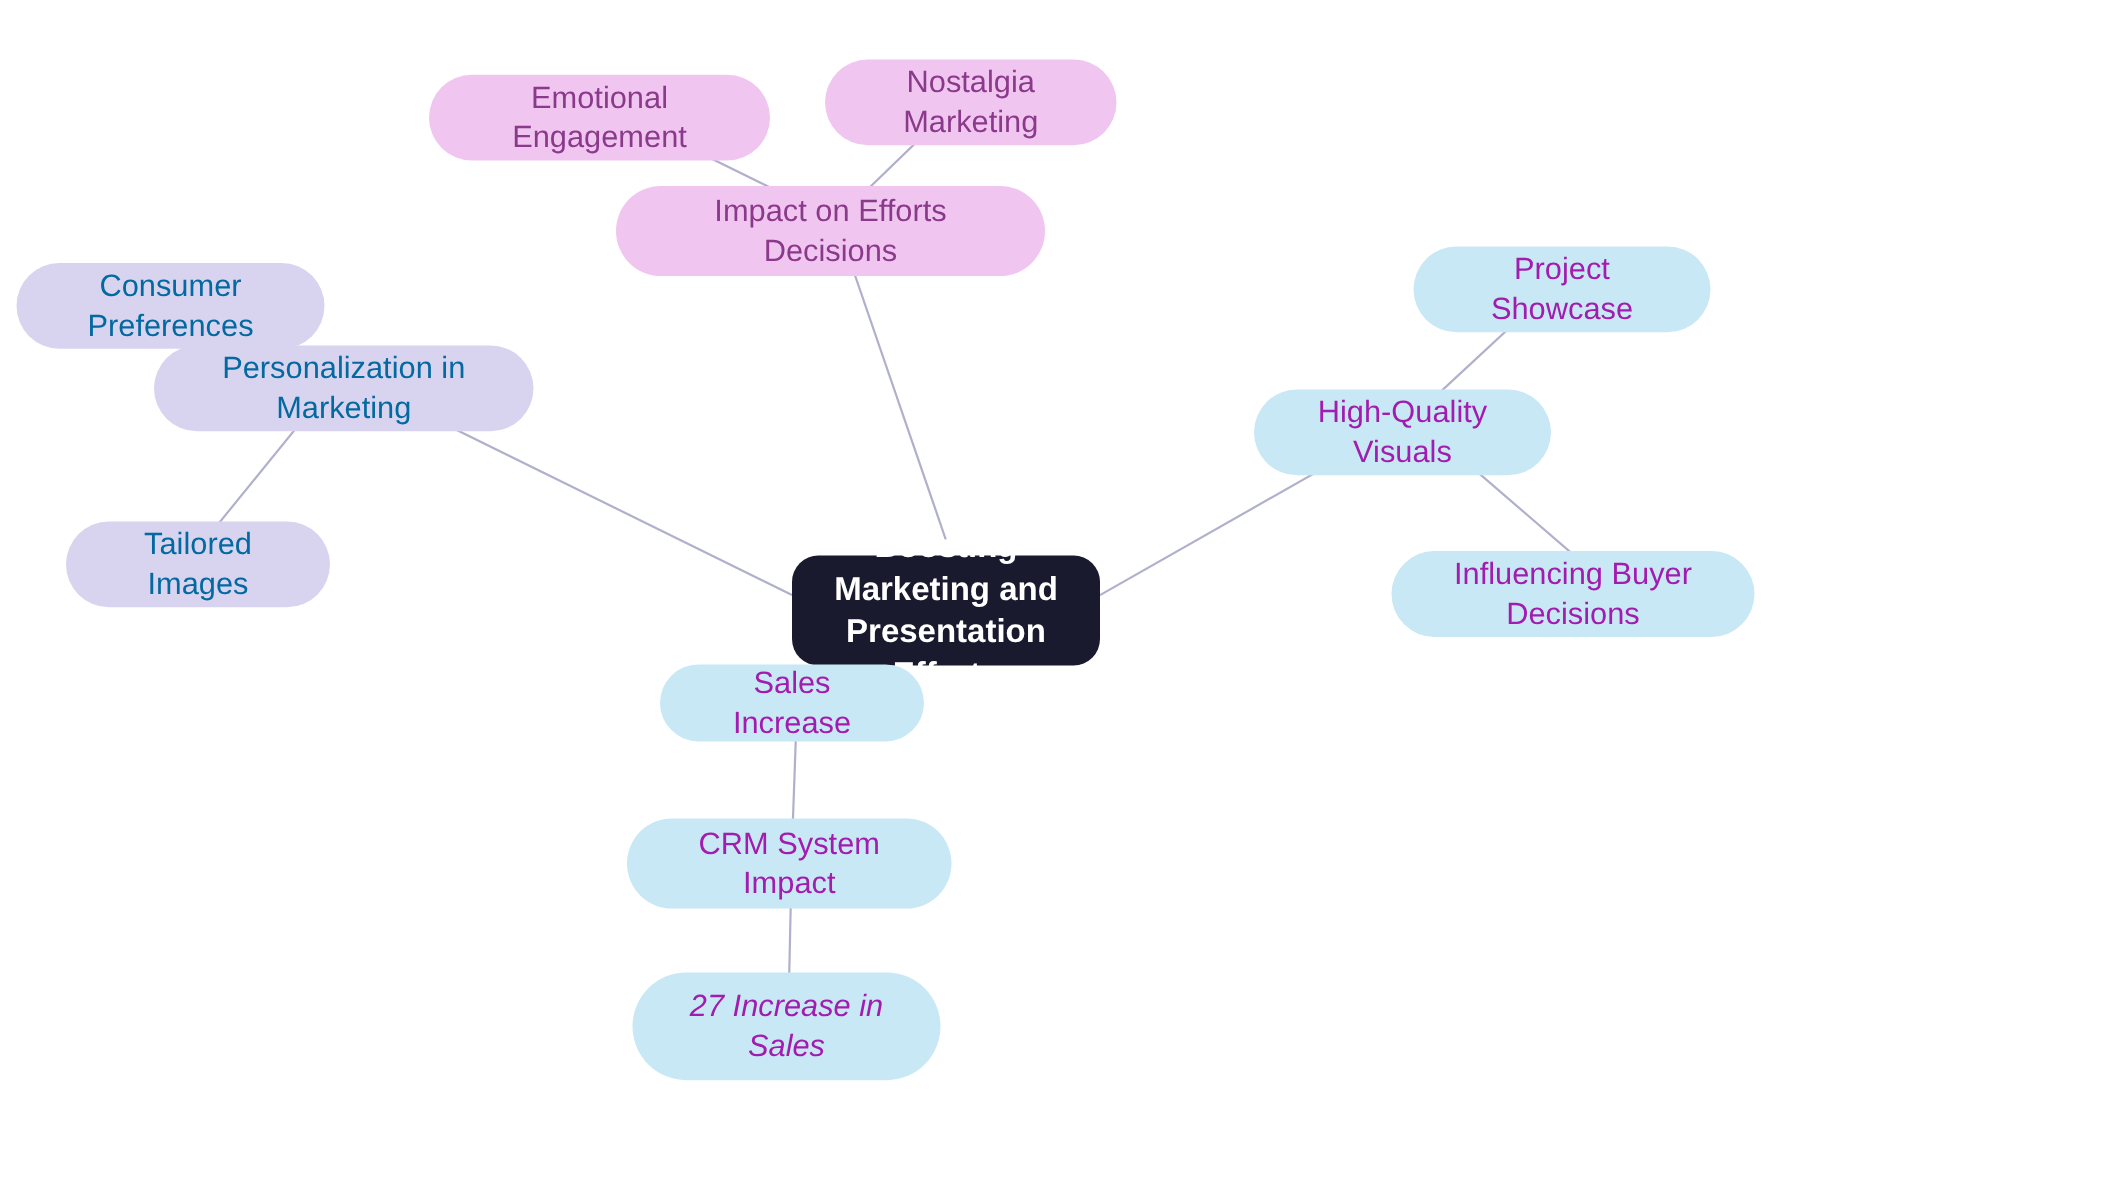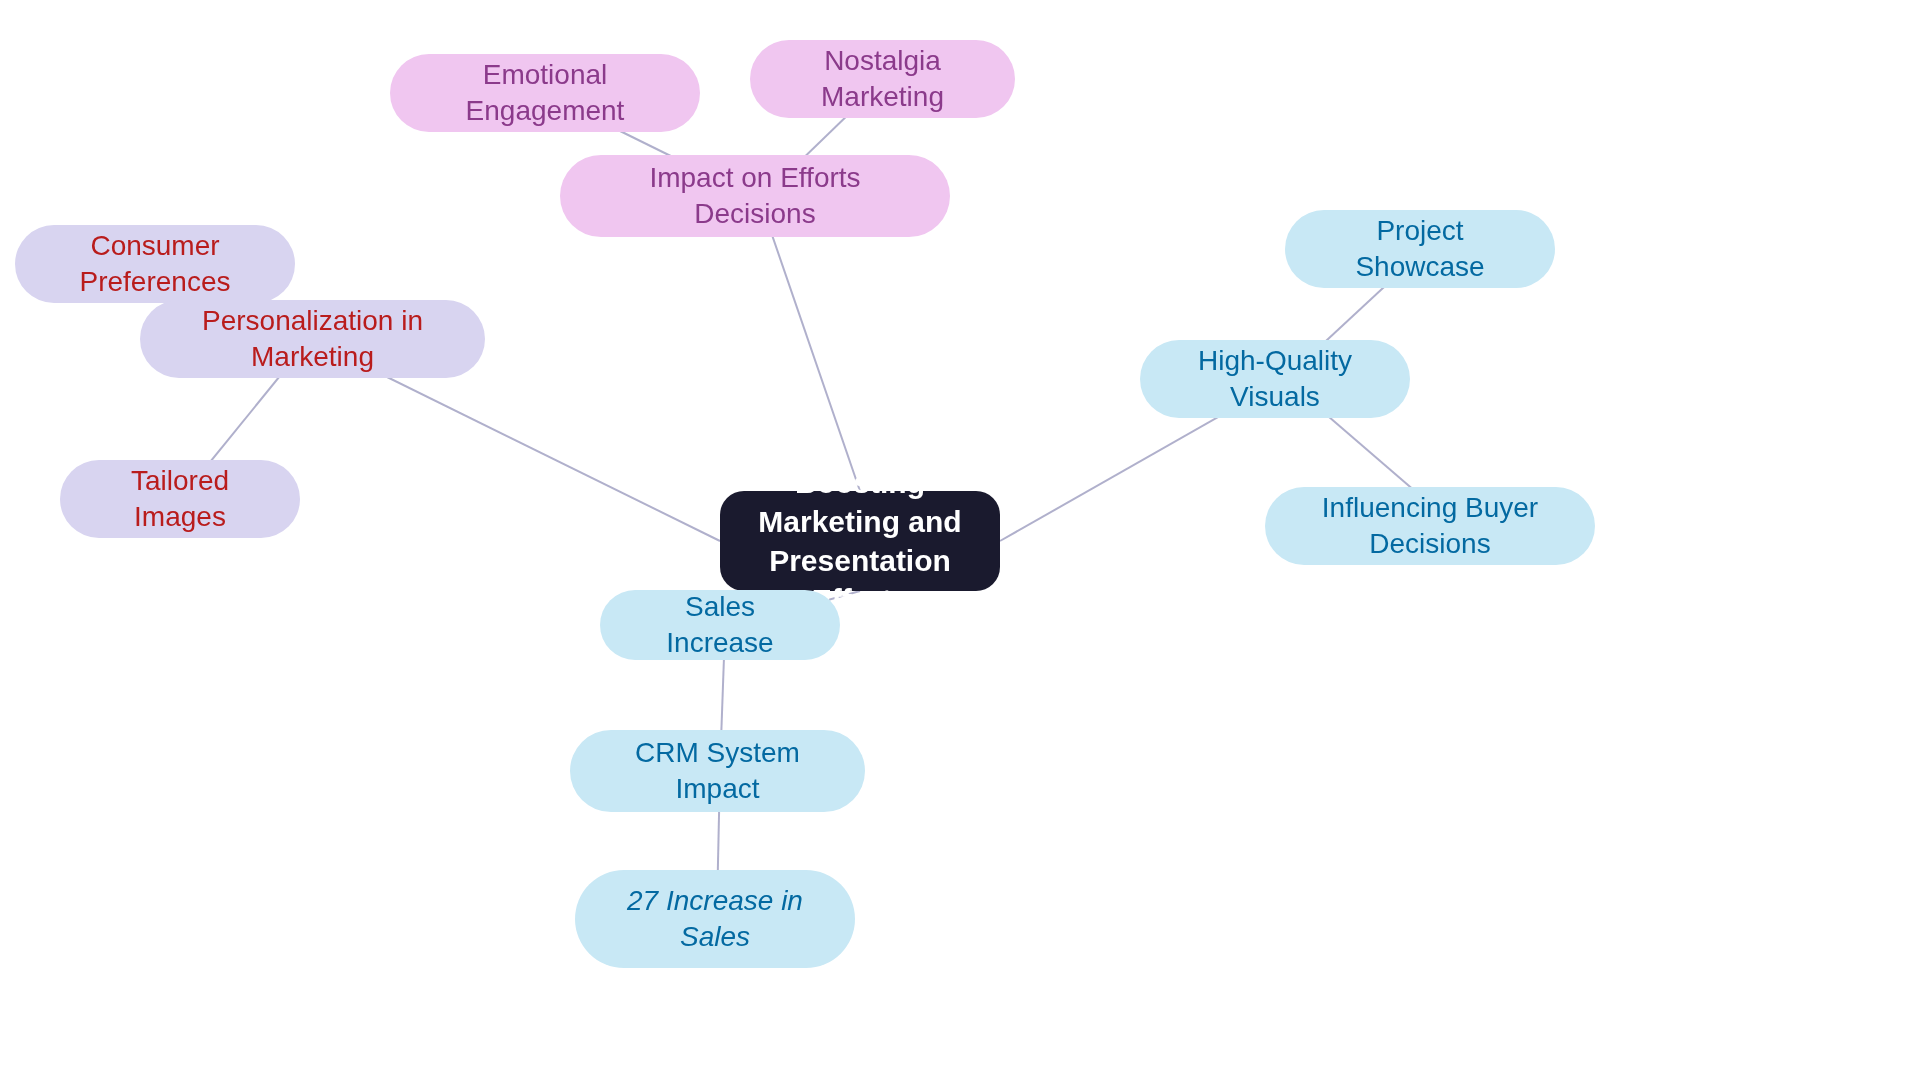--- a/index.html
+++ b/index.html
@@ -23,43 +23,44 @@
       border-radius: 50px;
       display: flex;
       align-items: center;
       justify-content: center;
       text-align: center;
       padding: 35px 32px;
       font-size: 28px;
       font-weight: 500;
       cursor: pointer;
       line-height: 1.3;
+      margin-top: 14px;
     }
     .node-center {
       background: #1a1a2e;
       color: #ffffff;
       font-size: 30px;
       font-weight: 600;
       border-radius: 24px;
       width: 280px;
       height: 100px;
     }
     .node-pink {
       background: #f0c6f0;
       color: #8b3a8b;
       border: none;
     }
     .node-lavender {
       background: #d8d4f0;
-      color: #b91c1c;
+      color: #0369a1;
       border: none;
     }
     .node-blue {
       background: #c8e8f5;
-      color: #0369a1;
+      color: #a21caf;
       border: none;
     }
   </style>
 </head>
 <body>
 
 <svg id="connections" xmlns="http://www.w3.org/2000/svg">
 
   <line x1="860" y1="491" x2="760" y2="200" stroke="#b0b0cc" stroke-width="2"></line>
 

